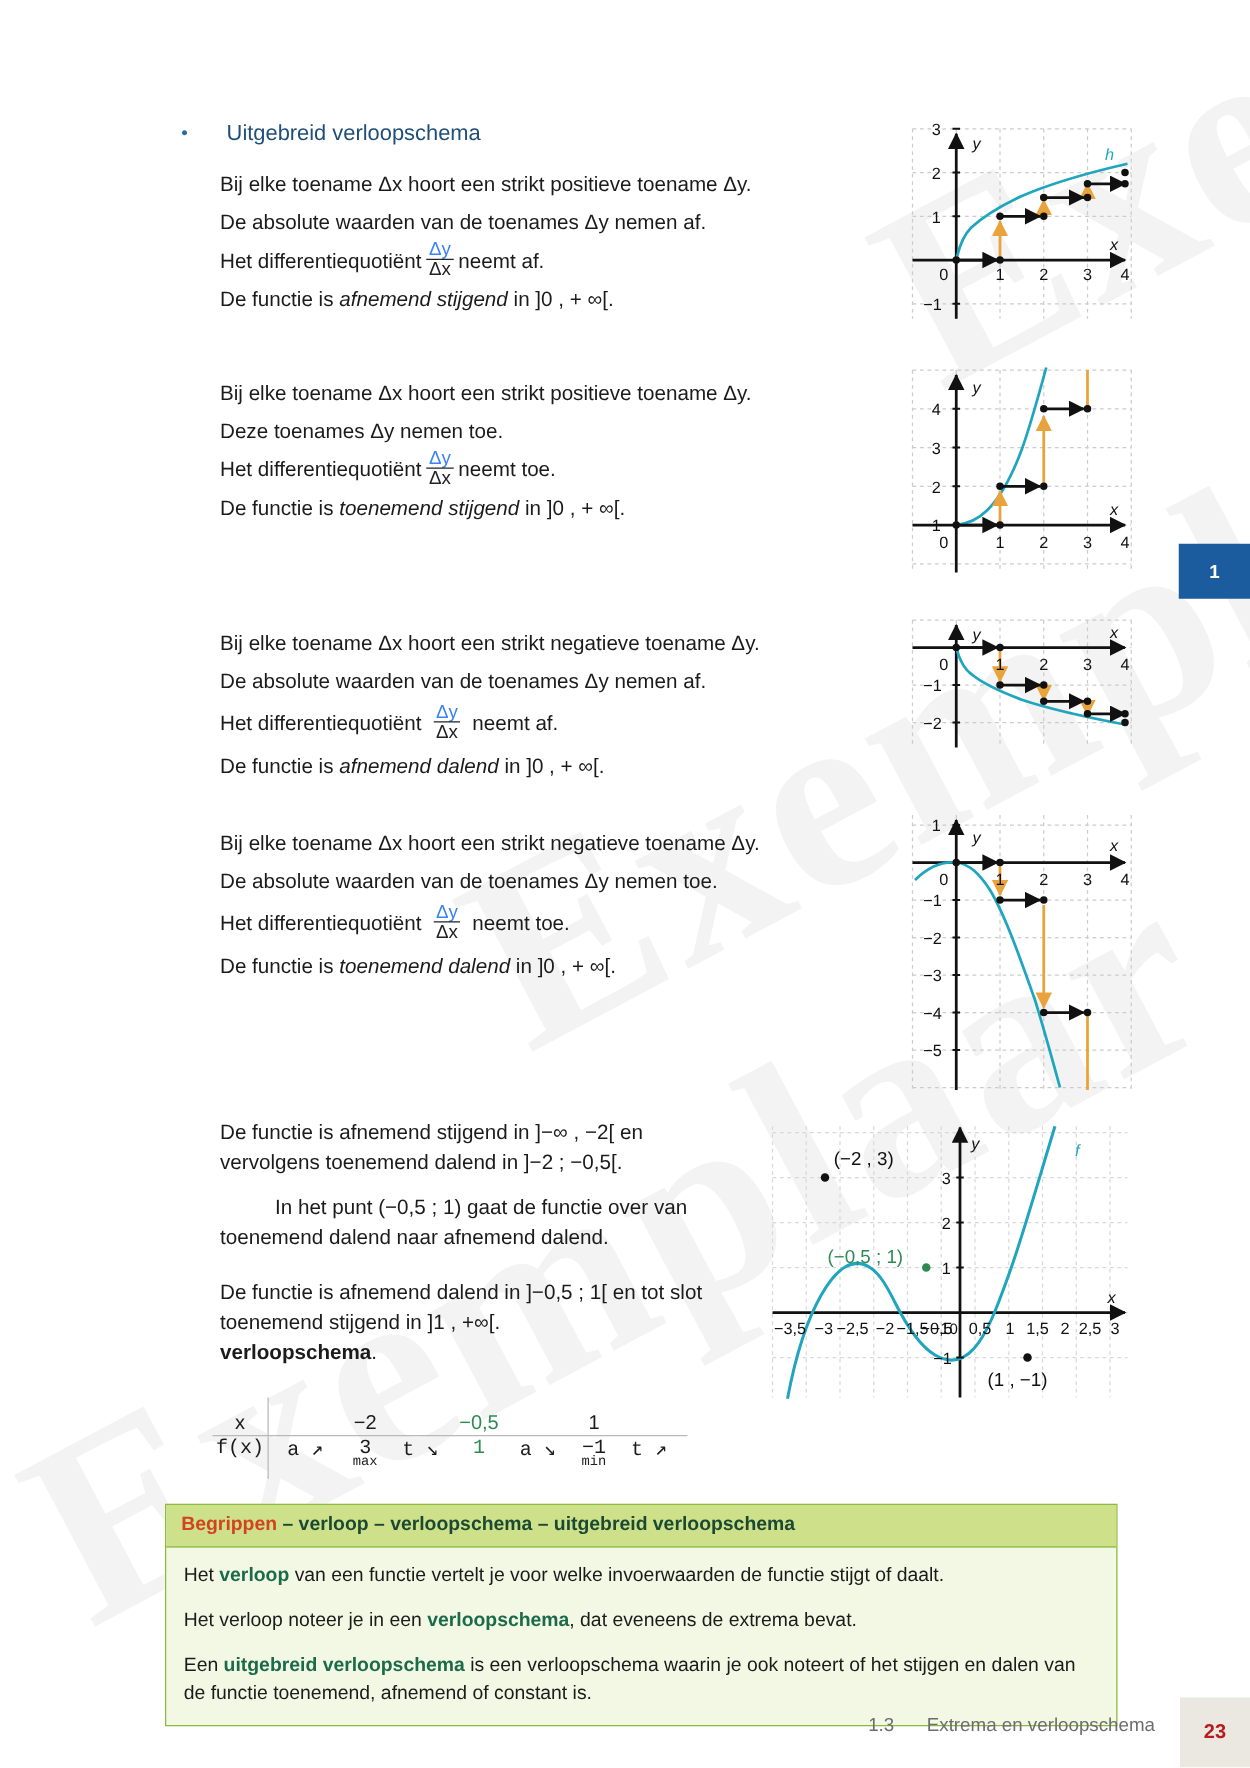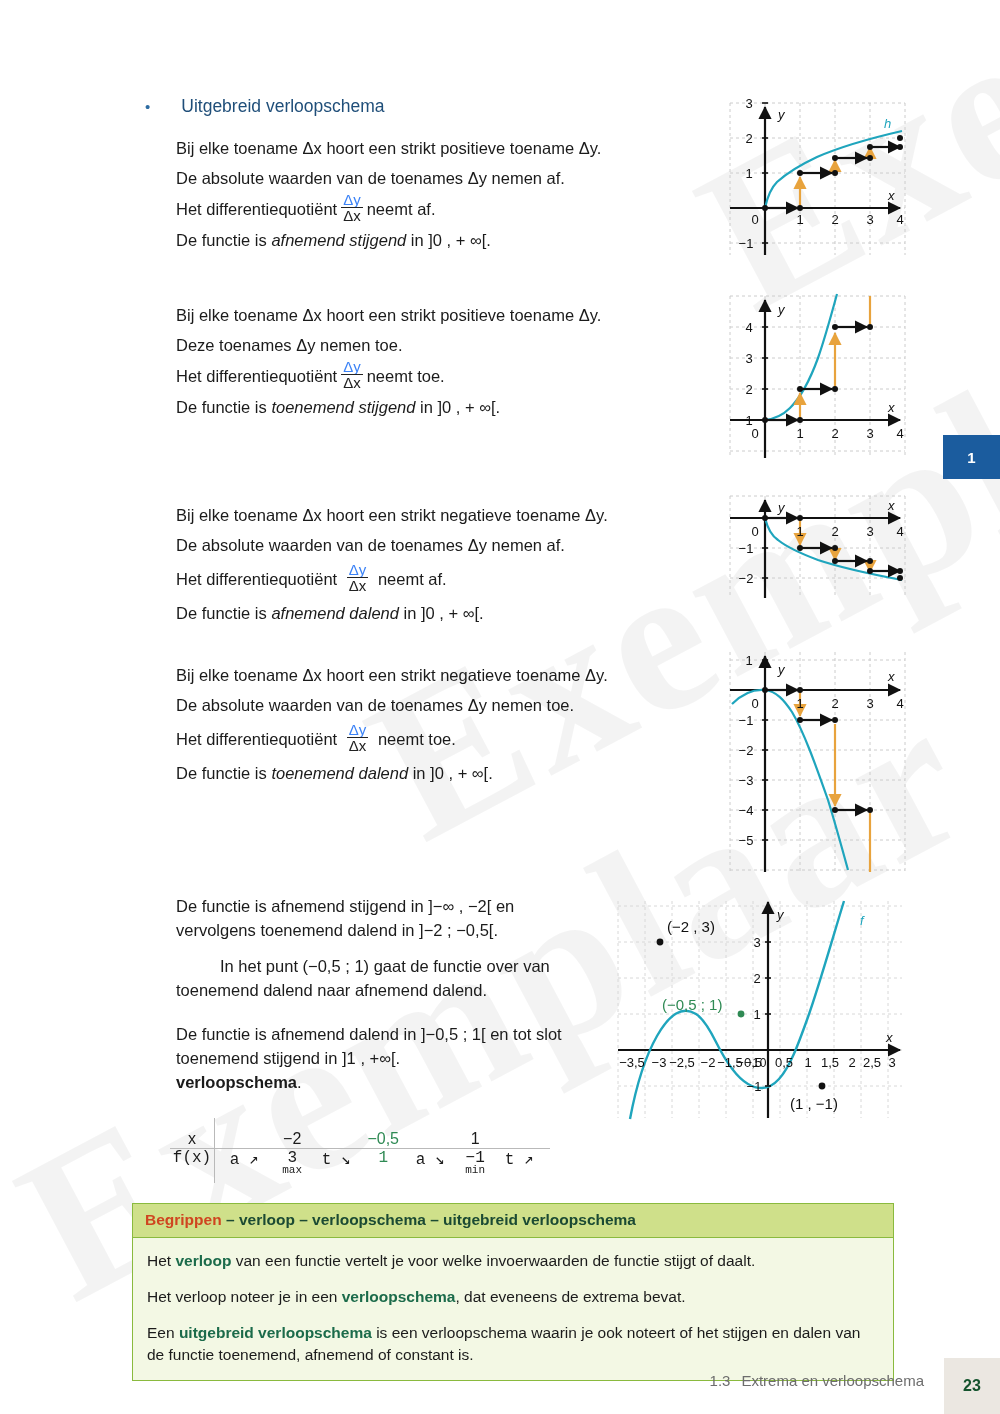--- a/index.html
+++ b/index.html
@@ -134,27 +134,27 @@
   .begrip-p:last-child{margin-bottom:0;}
   .begrip-p b{color:#1b6b4a;}
 
   
   .footer{
     position:absolute;left:0;bottom:0;width:1000px;height:56px;z-index:5;
   }
   .foot-text{
     position:absolute;right:76px;top:14px;
     font-size:15px;color:#6d6d6d;
-    display:flex;gap:11px;
+    display:flex;gap:26px;
   }
   .foot-page{
     position:absolute;right:0;top:0;width:56px;height:56px;
     background:#ebe7e1;
     display:flex;align-items:center;justify-content:center;
-    font-size:16px;font-weight:700;color:#14532d;
+    font-size:16px;font-weight:700;color:#b91c1c;
   }
 </style>
 </head>
 <body>
 
 <div class="page">
 
   <div class="watermark">
     <div class="wm-text wm1">Exemplaar</div>
     <div class="wm-text wm2">Exemplaar</div>

